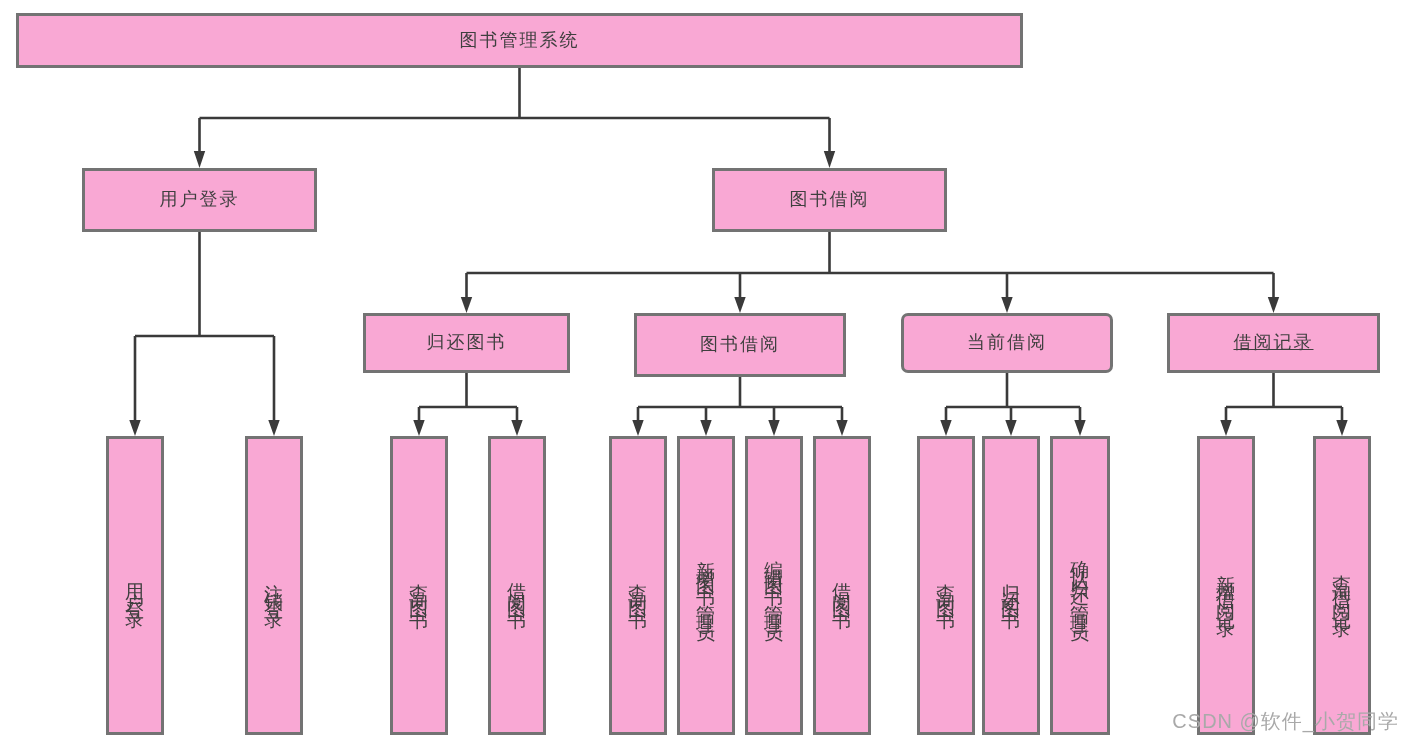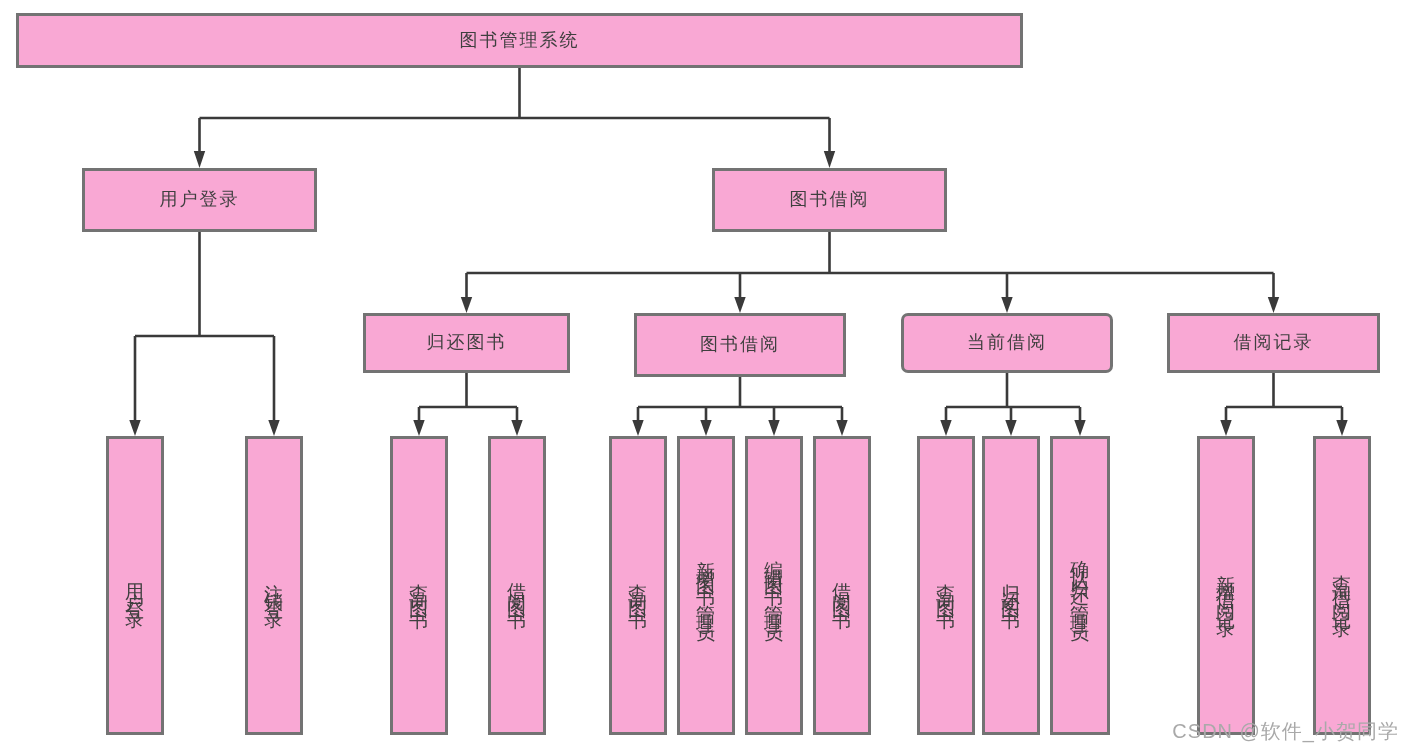--- a/index.html
+++ b/index.html
@@ -10,21 +10,21 @@
   #wires{position:absolute;left:0;top:0;width:1405px;height:747px;}
   .node{
     position:absolute;box-sizing:border-box;border:3px solid #737373;background:#f9a8d4;
     display:flex;align-items:center;justify-content:center;text-align:center;
     font-size:18px;letter-spacing:2px;line-height:1.2;
   }
   .node.vertical{
     writing-mode:vertical-rl;font-size:19px;letter-spacing:9px;line-height:1;
   }
   .watermark{
-    position:absolute;right:6px;bottom:2px;font-size:20px;letter-spacing:1px;
+    position:absolute;right:6px;bottom:12px;font-size:20px;letter-spacing:1px;
     color:#a9a9a9;z-index:5;white-space:nowrap;
   }
   .wire{stroke:#3a3a3a;stroke-width:2.6;fill:none;}
   .head{fill:#3a3a3a;stroke:none;}
 </style>
 </head>
 <body>
 
 <div id="canvas">
 
@@ -79,21 +79,21 @@
   </svg>
 
   <div class="node" style="left:16px;top:13px;width:1007px;height:55px;">图书管理系统</div>
 
   <div class="node" style="left:82px;top:168px;width:235px;height:64px;">用户登录</div>
   <div class="node" style="left:712px;top:168px;width:235px;height:64px;">图书借阅</div>
 
   <div class="node" style="left:363px;top:313px;width:207px;height:60px;">归还图书</div>
   <div class="node" style="left:634px;top:313px;width:212px;height:64px;">图书借阅</div>
   <div class="node" style="left:901px;top:313px;width:212px;height:60px;border-radius:7px;">当前借阅</div>
-  <div class="node" style="left:1167px;top:313px;width:213px;height:60px;">借阅记录</div>
+  <div class="node" style="left:1167px;top:313px;width:213px;height:60px;text-decoration:underline;">借阅记录</div>
 
   <div class="node vertical" style="left:106px;top:436px;width:58px;height:299px;">用户登录</div>
   <div class="node vertical" style="left:245px;top:436px;width:58px;height:299px;">注销登录</div>
 
   <div class="node vertical" style="left:390px;top:436px;width:58px;height:299px;">查询图书</div>
   <div class="node vertical" style="left:488px;top:436px;width:58px;height:299px;">借阅图书</div>
 
   <div class="node vertical" style="left:609px;top:436px;width:58px;height:299px;">查询图书</div>
   <div class="node vertical" style="left:677px;top:436px;width:58px;height:299px;">新增图书（管理员）</div>
   <div class="node vertical" style="left:745px;top:436px;width:58px;height:299px;">编辑图书（管理员）</div>

